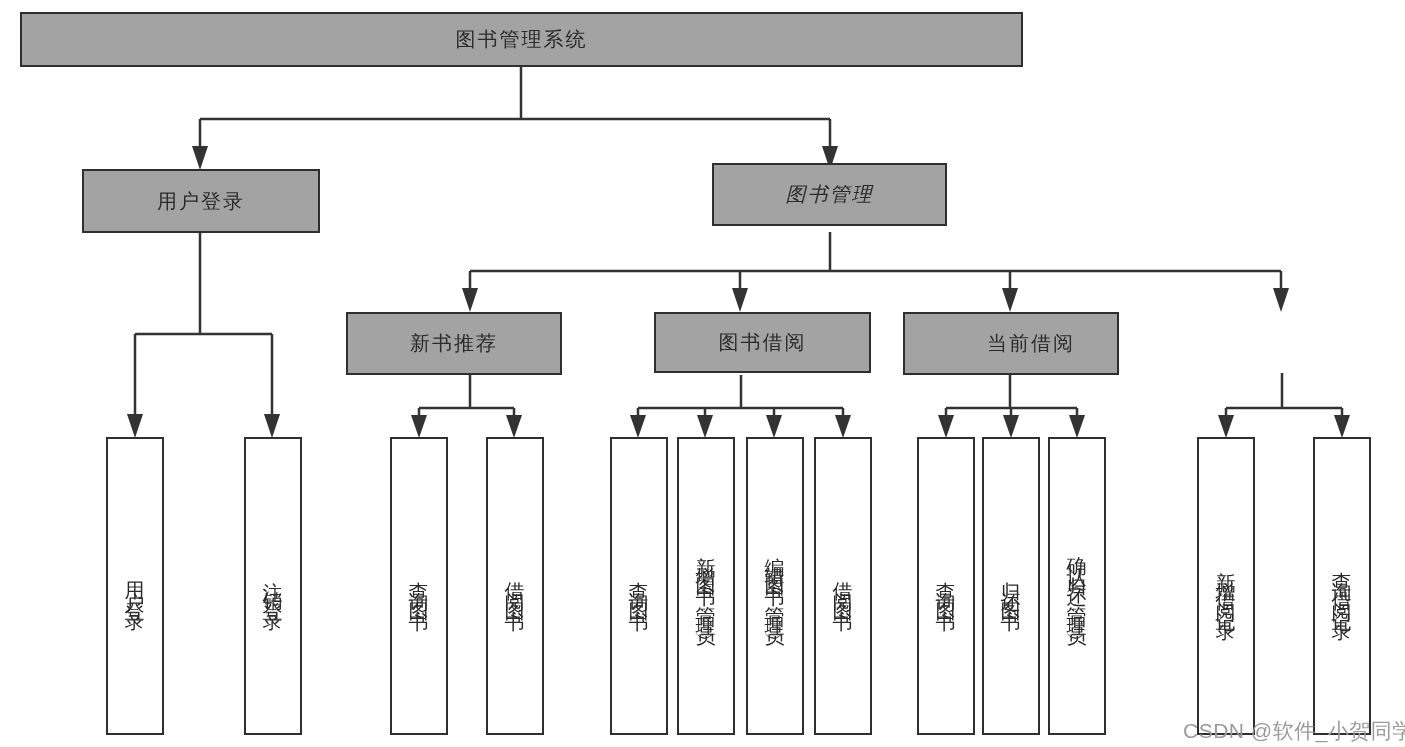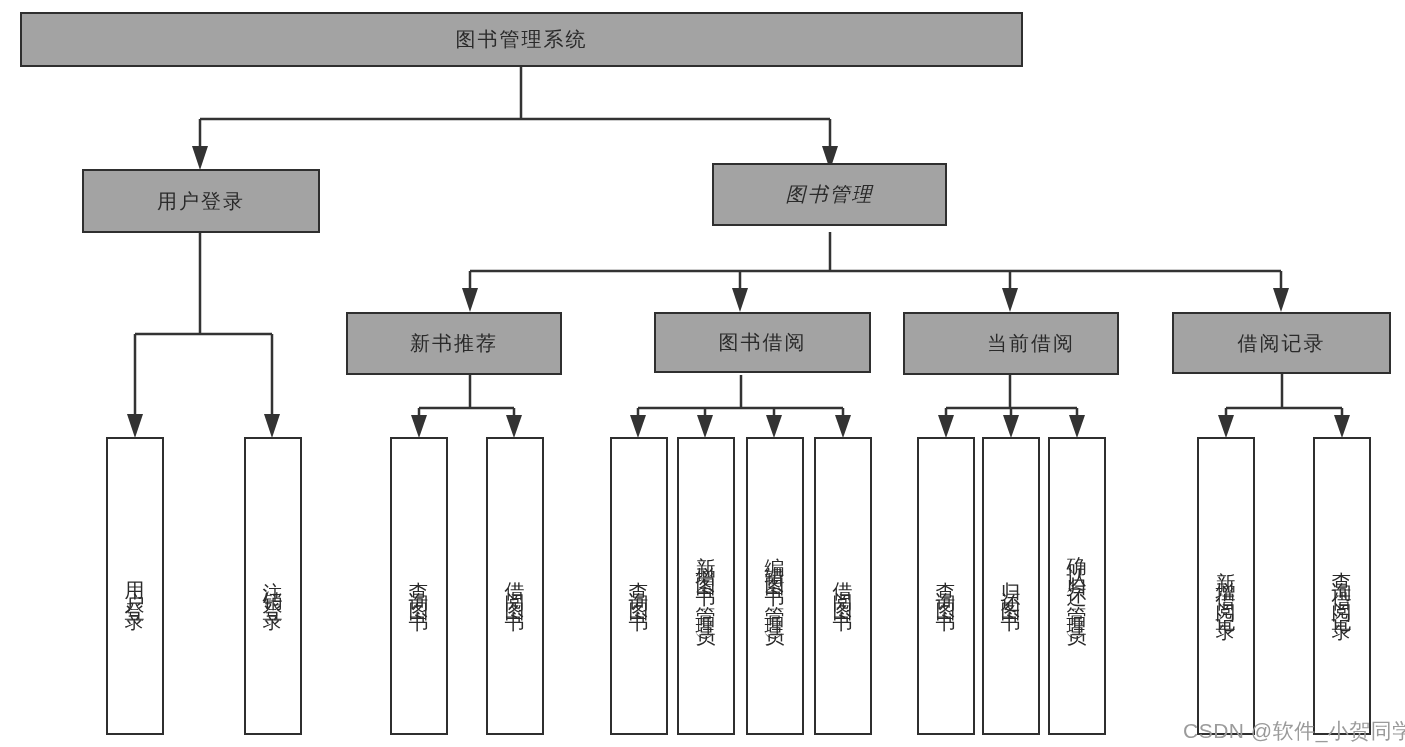--- a/index.html
+++ b/index.html
@@ -133,23 +133,20 @@
 
   <div class="node" style="left:346px; top:312px; width:216px; height:63px;">
     <span class="hlabel">新书推荐</span>
   </div>
   <div class="node" style="left:633px; top:312px; width:217px; height:61px;margin-left:21px;">
     <span class="hlabel">图书借阅</span>
   </div>
   <div class="node" style="left:903px; top:312px; width:216px; height:63px;padding-left:40px;">
     <span class="hlabel">当前借阅</span>
   </div>
-  <div class="node" style="left:1172px; top:312px; width:219px; height:62px;">
-    <span class="hlabel">借阅记录</span>
-  </div>
 
   <div class="leaf" style="left:106px;">
     <span class="vlabel">用户登录</span>
   </div>
   <div class="leaf" style="left:244px;">
     <span class="vlabel">注销登录</span>
   </div>
   <div class="leaf" style="left:390px;">
     <span class="vlabel">查询图书</span>
   </div>

